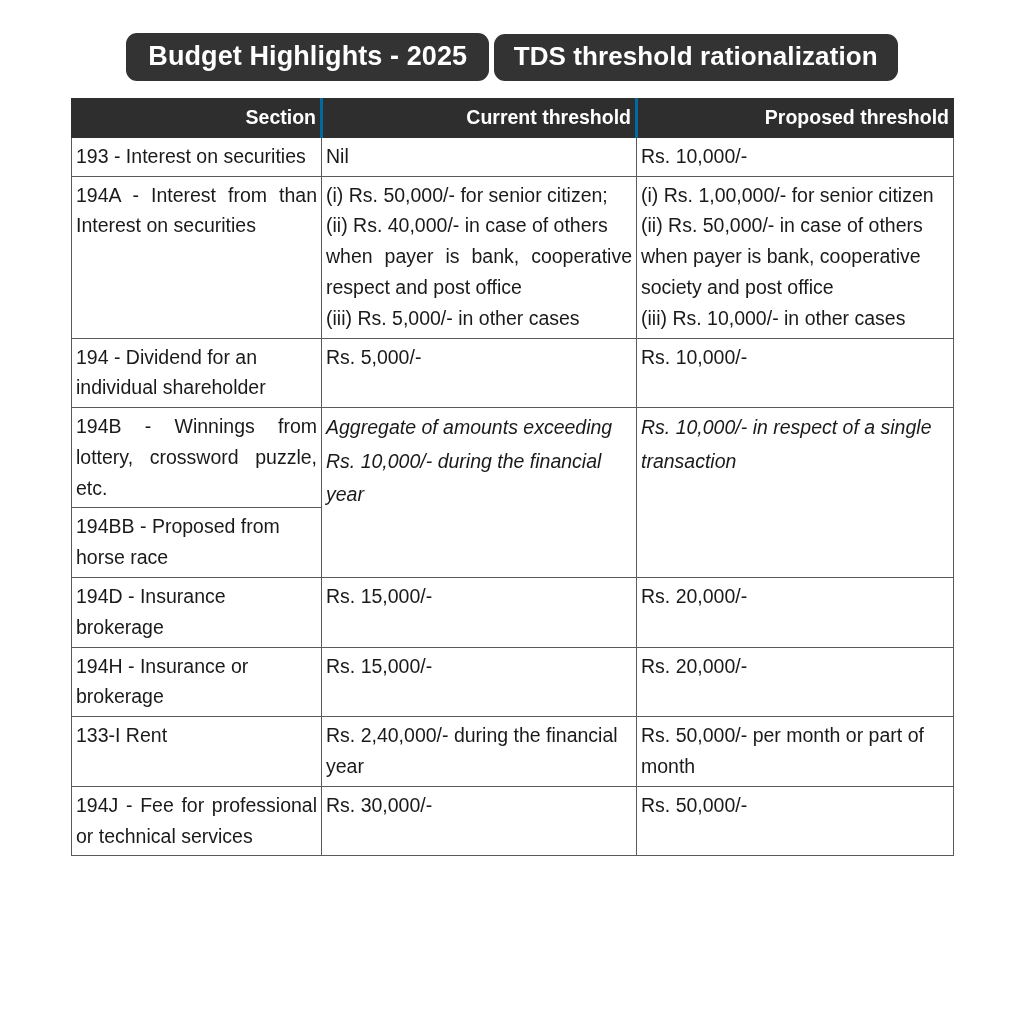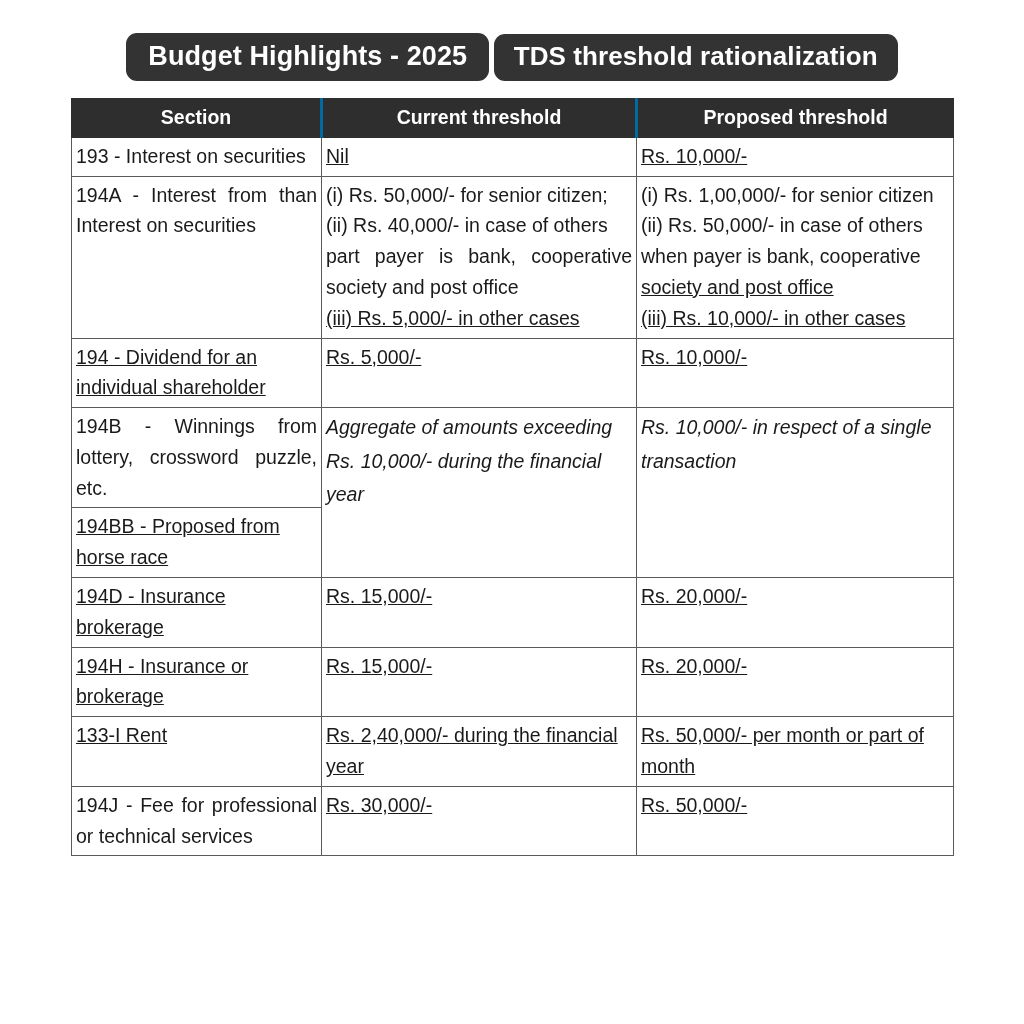--- a/index.html
+++ b/index.html
@@ -71,31 +71,31 @@
     box-sizing: border-box;
     word-wrap: break-word;
     overflow-wrap: break-word;
     hyphens: none;
   }
 
   table.tds thead th {
     background: #2e2e2e;
     color: #ffffff;
     font-weight: bold;
-    text-align: center;
+    text-align: right;
     font-size: 19.5px;
     padding: 6px 4px 7px 4px;
     border-color: #2e2e2e;
     line-height: 1.25;
   }
   table.tds thead th.sep-l { border-left: 3px solid #0369a1; }
 
   
   .just  { text-align: justify; text-align-last: left; }
-  .left  { text-align: left; text-decoration: underline; }
+  .left  { text-align: left; }
 
   td.merged {
     text-align: left;
     vertical-align: middle;
     line-height: 1.72;
     font-style: italic;
   }
 </style>
 </head>
 <body>
@@ -127,21 +127,21 @@
           <td class="just">193 - Interest on securities</td>
           <td class="left">Nil</td>
           <td class="left">Rs. 10,000/-</td>
         </tr>
 
         <tr>
           <td class="just">194A - Interest from than Interest on securities</td>
           <td>
             <div class="just">(i) Rs. 50,000/- for senior citizen;</div>
             <div class="just">(ii) Rs. 40,000/- in case of others</div>
-            <div class="just">part payer is bank, cooperative society and post office</div>
+            <div class="just">when payer is bank, cooperative respect and post office</div>
             <div class="left">(iii) Rs. 5,000/- in other cases</div>
           </td>
           <td>
             <div class="just">(i) Rs. 1,00,000/- for senior citizen</div>
             <div class="just">(ii) Rs. 50,000/- in case of others</div>
             <div class="just">when payer is bank, cooperative</div>
             <div class="left">society and post office</div>
             <div class="left">(iii) Rs. 10,000/- in other cases</div>
           </td>
         </tr>

